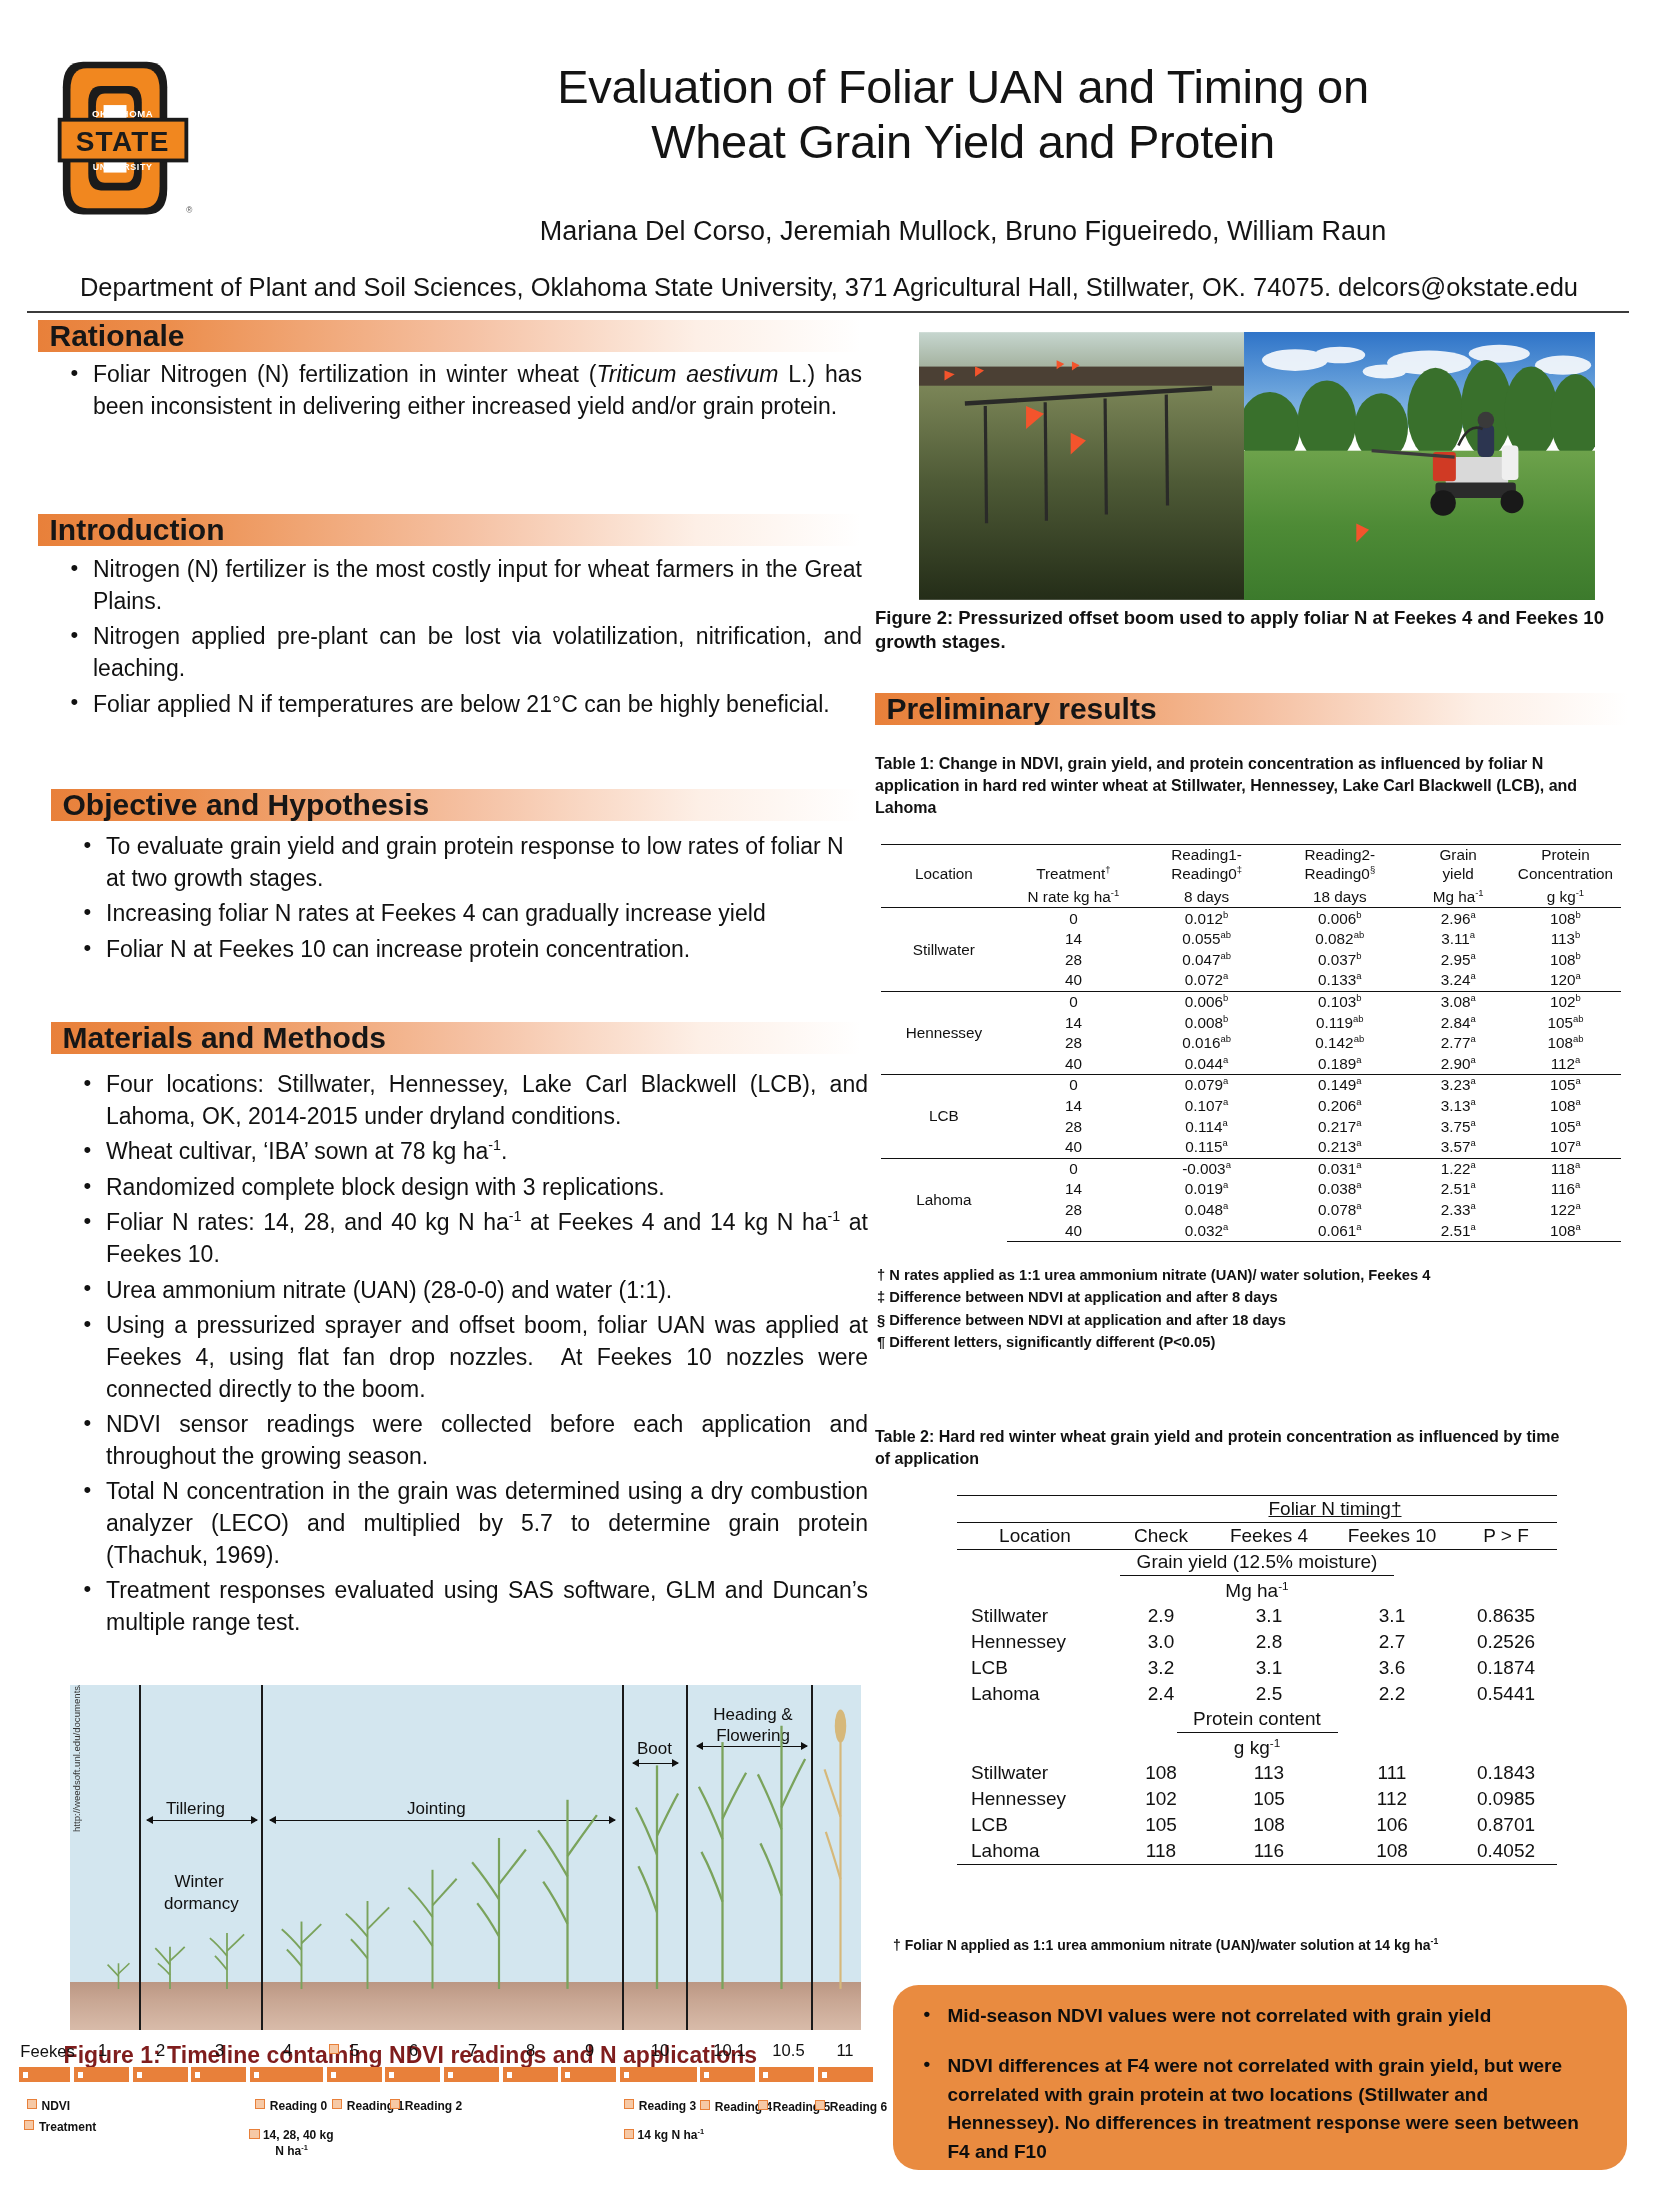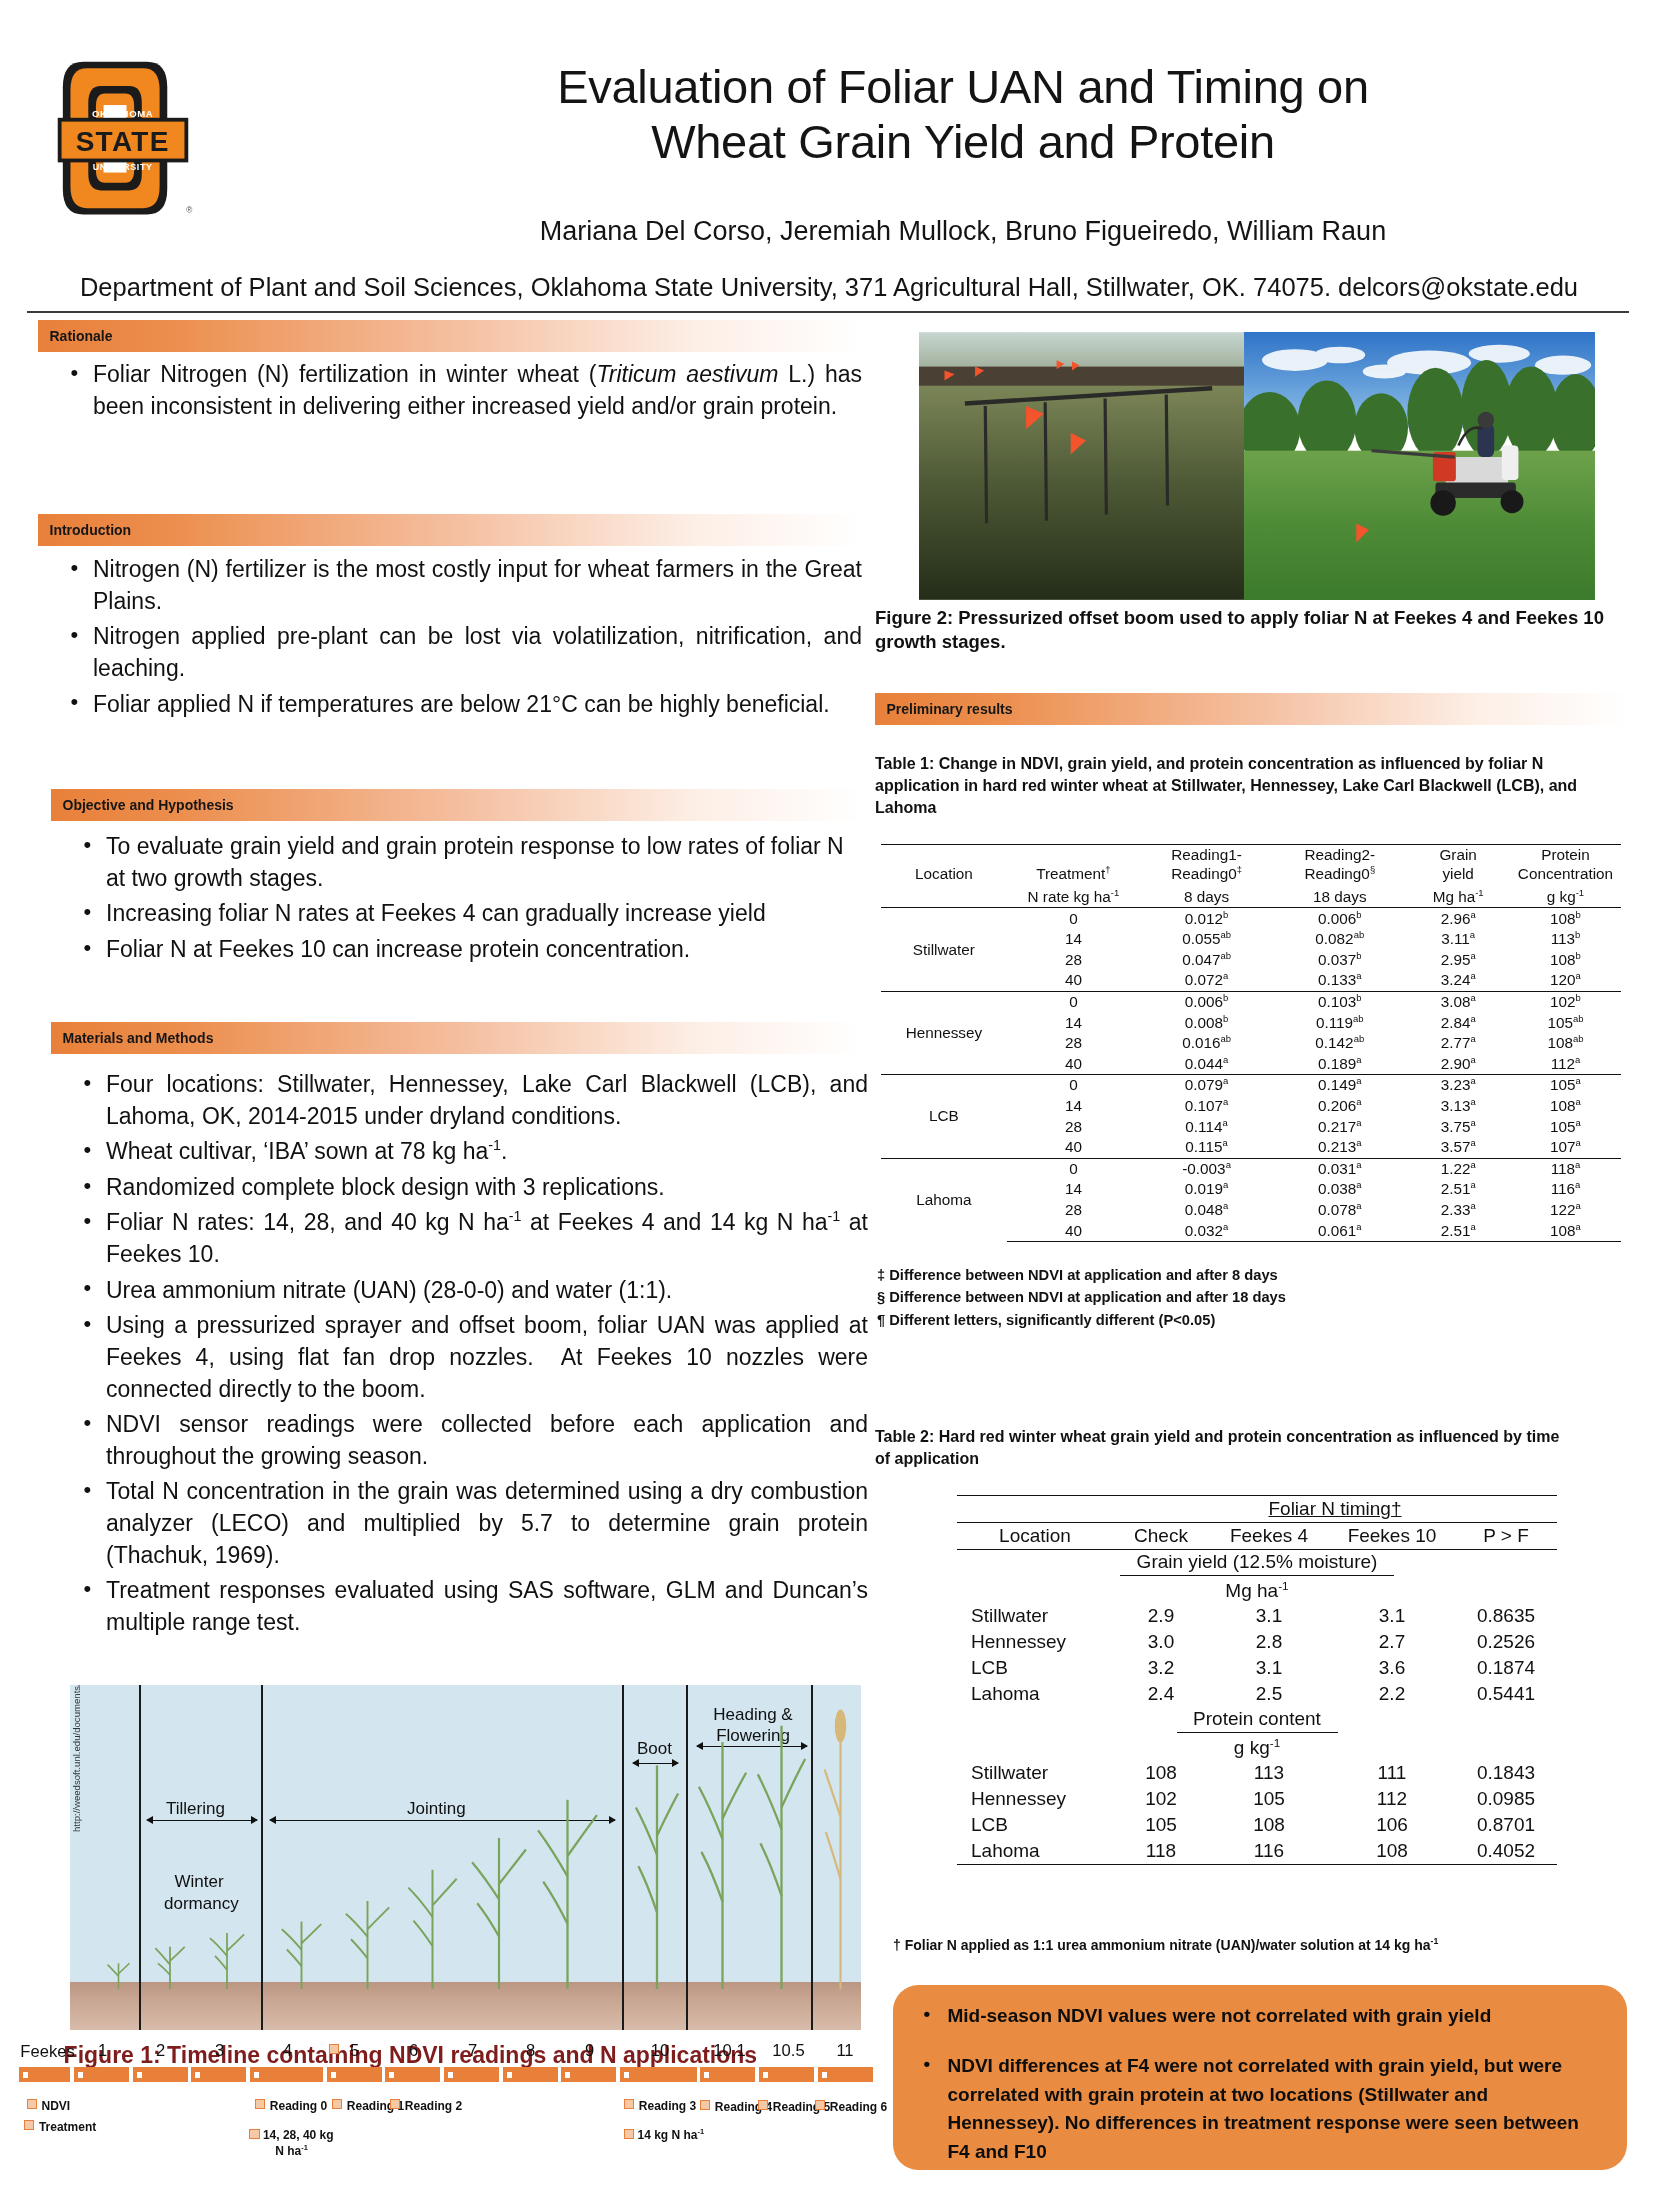--- a/index.html
+++ b/index.html
@@ -29,21 +29,21 @@
   }
   .headrule{position:absolute;left:27px;top:279px;width:1602px;height:1.9px;background:#3b3b3b;}
 
   
   .secbar{
     position:absolute;height:32px;
     background:linear-gradient(to right,#E8803A 0%,#EC8E4D 16%,#F5C1A3 52%,#FDEFE6 80%,#FFFFFF 100%);
   }
   .secbar span{
     position:absolute;left:11.5px;top:50%;transform:translateY(-50%);
-    font-size:14px;font-weight:700;color:#161616;white-space:nowrap;
+    font-size:30px;font-weight:700;color:#161616;white-space:nowrap;
   }
 
   
   ul.bullets{margin:0;padding:0;list-style:none;}
   ul.bullets li{
     position:relative;padding-left:29px;margin-bottom:3.8px;
     font-size:23px;line-height:1.38;color:#111;
   }
   ul.bullets li:before{
     content:"\2022";position:absolute;left:6.4px;top:-1.3px;font-size:22px;
@@ -657,20 +657,21 @@
         <td>40</td>
         <td><span>0.032</span><sup>a</sup></td>
         <td><span>0.061</span><sup>a</sup></td>
         <td><span>2.51</span><sup>a</sup></td>
         <td><span>108</span><sup>a</sup></td>
         </tr>
     </tbody>
   </table>
 
   <div class="t1foot">
+    <div>† N rates applied as 1:1 urea ammonium nitrate (UAN)/ water solution, Feekes 4</div>
     <div>‡ Difference between NDVI at application and after 8 days</div>
     <div>§ Difference between NDVI at application and after 18 days</div>
     <div>¶ Different letters, significantly different (P&lt;0.05)</div>
   </div>
 
   <div class="tblcap" id="t2cap">Table 2: Hard red winter wheat grain yield and protein concentration as influenced by time of application</div>
 
   <table class="t2">
     <colgroup>
         <col style="width:26%">

